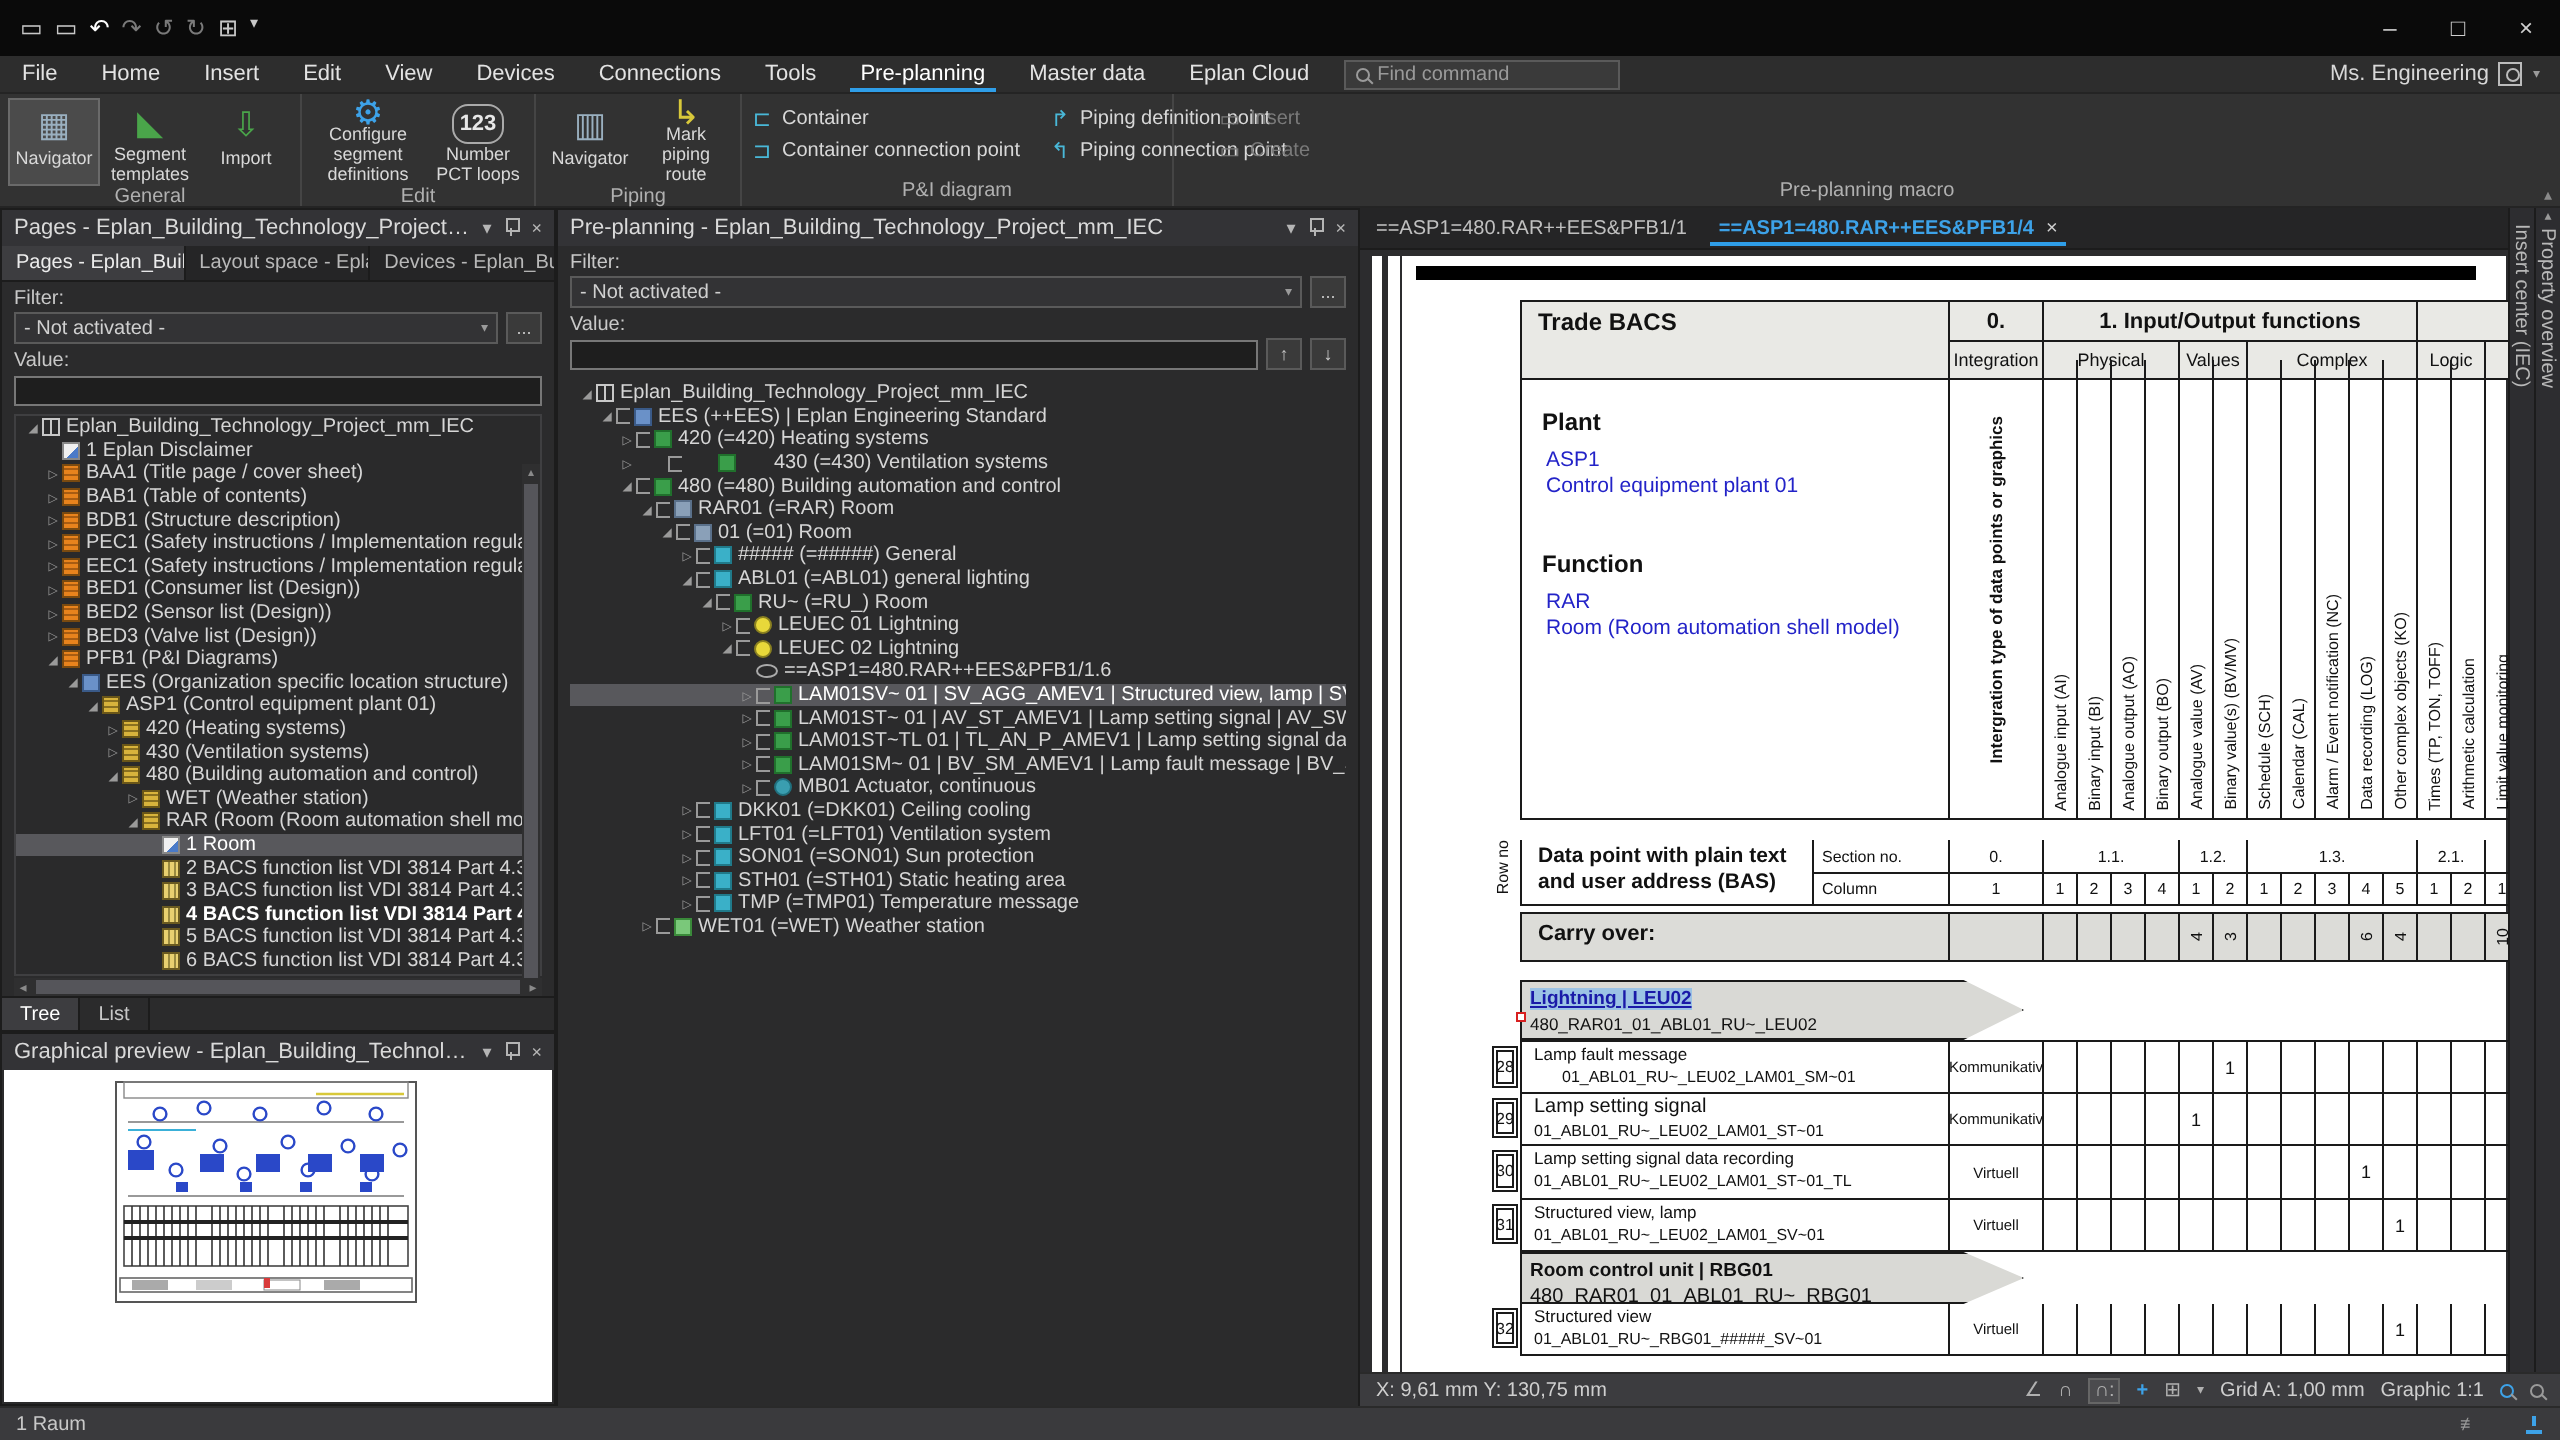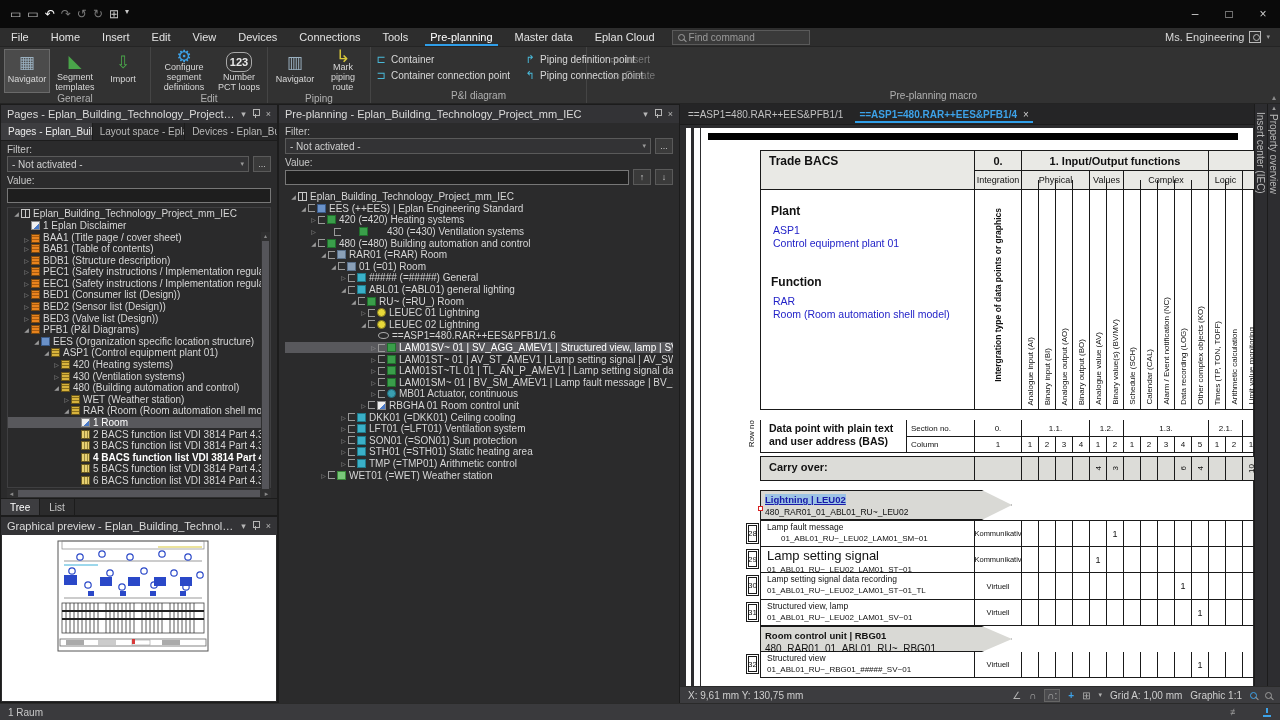--- a/index.html
+++ b/index.html
@@ -265,21 +265,21 @@
       <div class="trow" style="padding-left: 4px;">
         <span class="tw">◢</span>
         <span class="tic i-proj"></span>
         <span>Eplan_Building_Technology_Project_mm_IEC</span>
       </div>
       <div class="trow" style="padding-left: 14px;">
         <span class="tw"></span>
         <span class="tic i-pageb"></span>
         <span>1 Eplan Disclaimer</span>
       </div>
-      <div class="trow" style="padding-left: 14px; align-items: flex-end;">
+      <div class="trow" style="padding-left: 14px;">
         <span class="tw">▷</span>
         <span class="tic i-orange"></span>
         <span>BAA1 (Title page / cover sheet)</span>
       </div>
       <div class="trow" style="padding-left: 14px;">
         <span class="tw">▷</span>
         <span class="tic i-orange"></span>
         <span>BAB1 (Table of contents)</span>
       </div>
       <div class="trow" style="padding-left: 14px;">
@@ -609,26 +609,20 @@
         <span class="seg"></span>
         <span class="tic i-green"></span>
         <span>LAM01SM~ 01 | BV_SM_AMEV1 | Lamp fault message | BV_SW_FLT_001_2</span>
       </div>
       <div class="trow" style="padding-left: 84px;">
         <span class="tw">▷</span>
         <span class="seg"></span>
         <span class="tic i-globe"></span>
         <span>MB01 Actuator, continuous</span>
       </div>
-      <div class="trow" style="padding-left: 74px;">
-        <span class="tw">▷</span>
-        <span class="seg"></span>
-        <span class="tic i-pageb"></span>
-        <span>RBGHA 01 Room control unit</span>
-      </div>
       <div class="trow" style="padding-left: 54px;">
         <span class="tw">▷</span>
         <span class="seg"></span>
         <span class="tic i-teal"></span>
         <span>DKK01 (=DKK01) Ceiling cooling</span>
       </div>
       <div class="trow" style="padding-left: 54px;">
         <span class="tw">▷</span>
         <span class="seg"></span>
         <span class="tic i-teal"></span>
@@ -643,21 +637,21 @@
       <div class="trow" style="padding-left: 54px;">
         <span class="tw">▷</span>
         <span class="seg"></span>
         <span class="tic i-teal"></span>
         <span>STH01 (=STH01) Static heating area</span>
       </div>
       <div class="trow" style="padding-left: 54px;">
         <span class="tw">▷</span>
         <span class="seg"></span>
         <span class="tic i-teal"></span>
-        <span>TMP (=TMP01) Arithmetic control</span>
+        <span>TMP (=TMP01) Temperature message</span>
       </div>
       <div class="trow" style="padding-left: 34px;">
         <span class="tw">▷</span>
         <span class="seg"></span>
         <span class="tic i-wet"></span>
         <span>WET01 (=WET) Weather station</span>
       </div>
     </div>
   <div class="hscroll" style="left:2px;right:2px;bottom:18px;">
     <span class="sarrow">◂</span>
@@ -850,21 +844,21 @@
           <div class="dcell" style="width: 17px; display: flex; align-items: center; justify-content: center; font-size: 9px;"></div>
           <div class="dcell" style="width: 17px; display: flex; align-items: center; justify-content: center; font-size: 9px;"></div>
           <div class="dcell" style="width: 17px; display: flex; align-items: center; justify-content: center; font-size: 9px;"></div>
           <div class="dcell" style="width: 17px; display: flex; align-items: center; justify-content: center; font-size: 9px;"></div>
           <div class="dcell" style="width: 17px; display: flex; align-items: center; justify-content: center; font-size: 9px;"></div>
           <div class="dcell" style="width: 16px; display: flex; align-items: center; justify-content: center; font-size: 9px;"></div>
         </div>
         <div class="drow" style="position: absolute; left: 15px; top: 419px; height: 26px; width: 516px; border-left: 1px solid rgb(26, 26, 26);">
           <div class="rn-box" style="top: 2px; height: 20px;">29</div>
           <div class="dcell" style="width: 214px; padding: 1px 0px 0px 6px;">
-            <div style="font-size: 13px; color: rgb(17, 17, 17);">Lamp setting signal</div>
+            <div style="font-size: 10px; color: rgb(17, 17, 17);">Lamp setting signal</div>
             <div style="font-size: 8px; color: rgb(17, 17, 17); margin-top: 2px;">01_ABL01_RU~_LEU02_LAM01_ST~01</div>
           </div>
           <div class="dcell" style="width: 47px; display: flex; align-items: center; justify-content: center; font-size: 7.5px;">Kommunikativ</div>
           <div class="dcell" style="width: 17px; display: flex; align-items: center; justify-content: center; font-size: 9px;"></div>
           <div class="dcell" style="width: 17px; display: flex; align-items: center; justify-content: center; font-size: 9px;"></div>
           <div class="dcell" style="width: 17px; display: flex; align-items: center; justify-content: center; font-size: 9px;"></div>
           <div class="dcell" style="width: 17px; display: flex; align-items: center; justify-content: center; font-size: 9px;"></div>
           <div class="dcell" style="width: 17px; display: flex; align-items: center; justify-content: center; font-size: 9px;">1</div>
           <div class="dcell" style="width: 17px; display: flex; align-items: center; justify-content: center; font-size: 9px;"></div>
           <div class="dcell" style="width: 17px; display: flex; align-items: center; justify-content: center; font-size: 9px;"></div>

